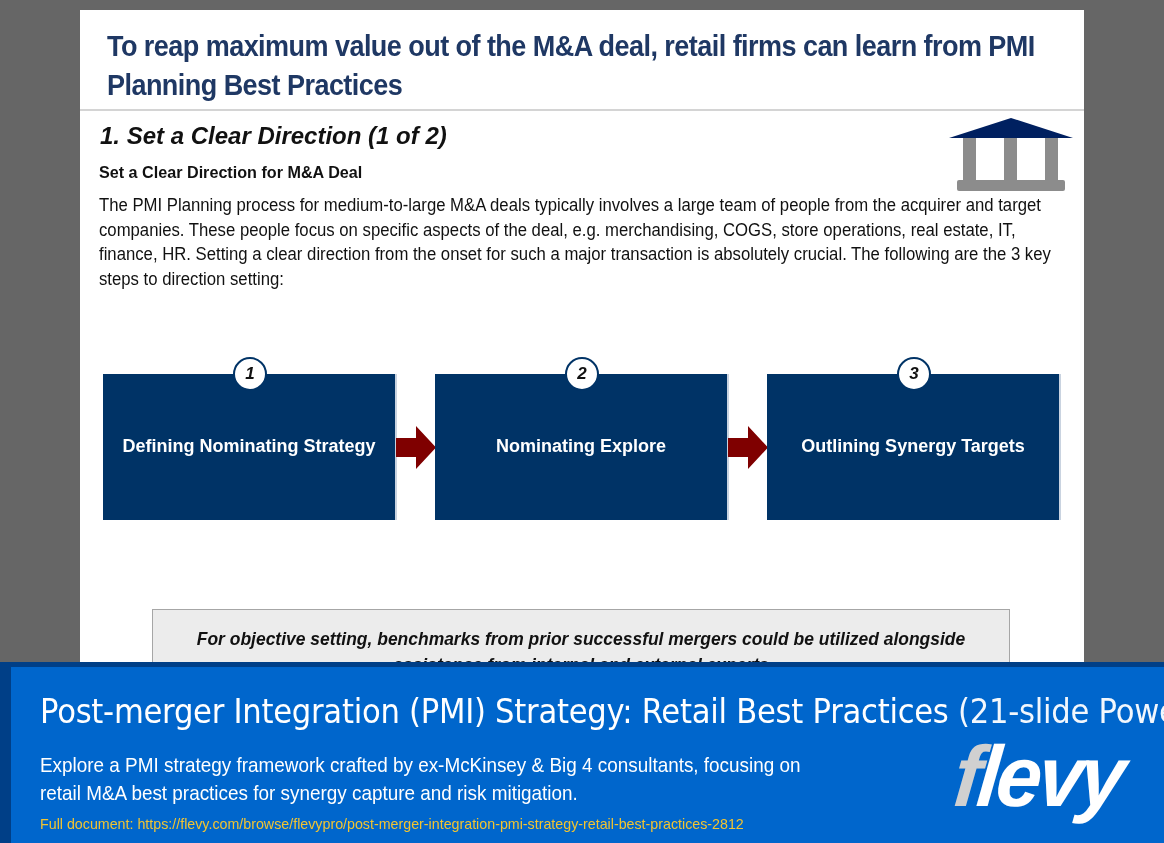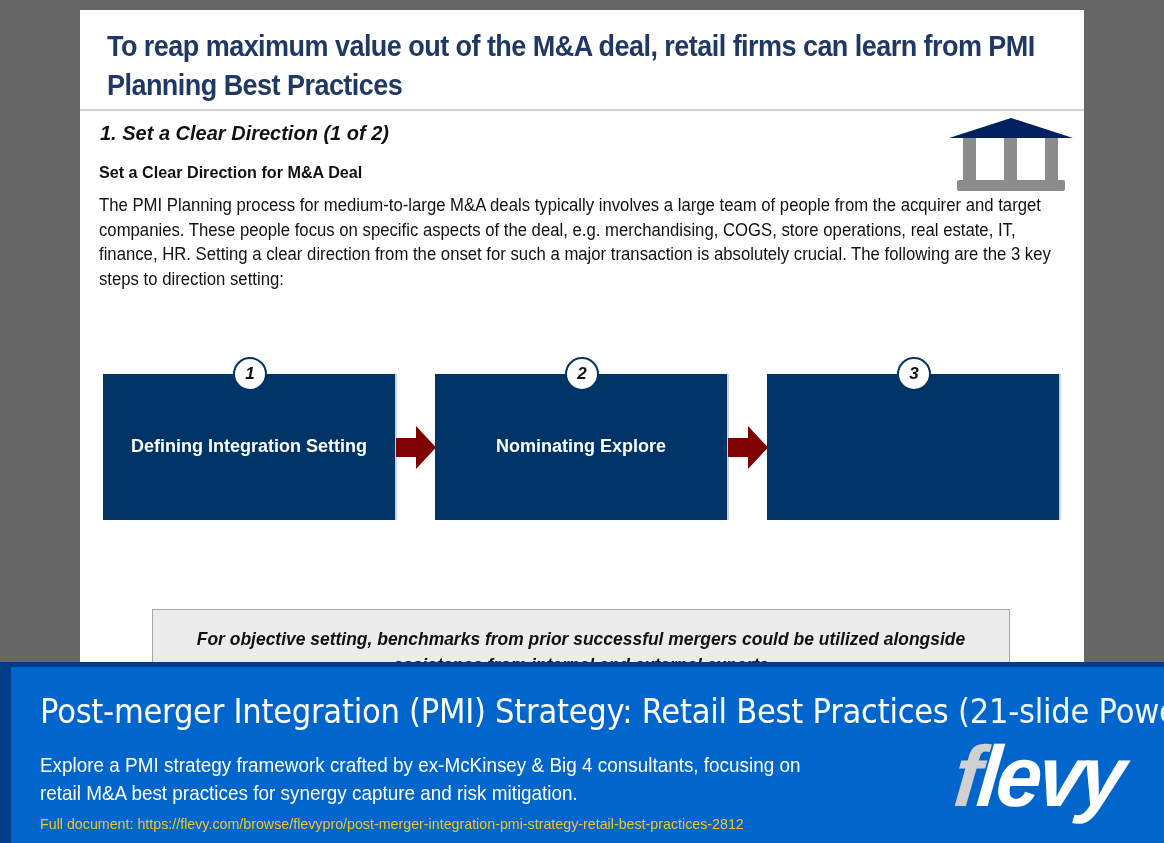--- a/index.html
+++ b/index.html
@@ -19,21 +19,21 @@
     color:#1f3864; letter-spacing:-0.6px;
     transform:scaleX(0.9); transform-origin:left top;
     width:1060px;
   }
   .title-rule {
     position:absolute; left:0; top:99px; width:1004px; height:2px;
     background:#d4d4d4;
   }
   .section-heading {
     position:absolute; left:20px; top:112px;
-    font-weight:bold; font-style:italic; font-size:20px; color:#111;
+    font-weight:bold; font-style:italic; font-size:24px; color:#111;
   }
   .pillar-icon { position:absolute; left:869px; top:108px; width:124px; height:76px; }
   .sub-heading {
     position:absolute; left:19px; top:153px;
     font-weight:bold; font-size:17px; color:#111;
     transform:scaleX(0.95); transform-origin:left top;
   }
   .body-text {
     position:absolute; left:19px; top:183px; width:960px;
     font-size:17.5px; line-height:24.5px; color:#111;
@@ -119,38 +119,39 @@
     <rect x="55" y="20" width="13" height="46" fill="#8c8c8c"></rect>
     <rect x="96" y="20" width="13" height="46" fill="#8c8c8c"></rect>
     <rect x="8" y="62" width="108" height="11" rx="2" fill="#8c8c8c"></rect>
   </svg>
 
   <div class="sub-heading">Set a Clear Direction for M&amp;A Deal</div>
   <div class="body-text">The PMI Planning process for medium-to-large M&amp;A deals typically involves a large team of people from the acquirer and target companies.  These people focus on specific aspects of the deal, e.g. merchandising, COGS, store operations, real estate, IT, finance, HR.  Setting a clear direction from the onset for such a major transaction is absolutely crucial.  The following are the 3 key steps to direction setting:</div>
 
   <div class="step-box" style="left:23px;">
     <div class="step-num">1</div>
-    <div class="step-label">Defining Integration Setting</div>
+    <div class="step-label">Defining Nominating Strategy</div>
   </div>
 
   <svg class="arrow" style="left:316px;" viewBox="0 0 40 43">
     <polygon points="0,12 20,12 20,0 40,21.5 20,43 20,31 0,31" fill="#7f0000"></polygon>
   </svg>
 
   <div class="step-box" style="left:355px;">
     <div class="step-num">2</div>
     <div class="step-label">Nominating Explore</div>
   </div>
 
   <svg class="arrow" style="left:648px;" viewBox="0 0 40 43">
     <polygon points="0,12 20,12 20,0 40,21.5 20,43 20,31 0,31" fill="#7f0000"></polygon>
   </svg>
 
   <div class="step-box" style="left:687px;">
     <div class="step-num">3</div>
+    <div class="step-label">Outlining Synergy Targets</div>
   </div>
 
   <div class="callout">
     <div class="callout-text">For objective setting, benchmarks from prior successful mergers could be utilized alongside assistance from internal and external experts</div>
   </div>
 </div>
 
 <div class="banner">
   <div class="banner-inner">
     <div class="banner-title"><span>Post-merger Integration (PMI) Strategy: Retail Best Practices</span><span class="light"> (21-slide PowerPoint presentation)</span></div>

